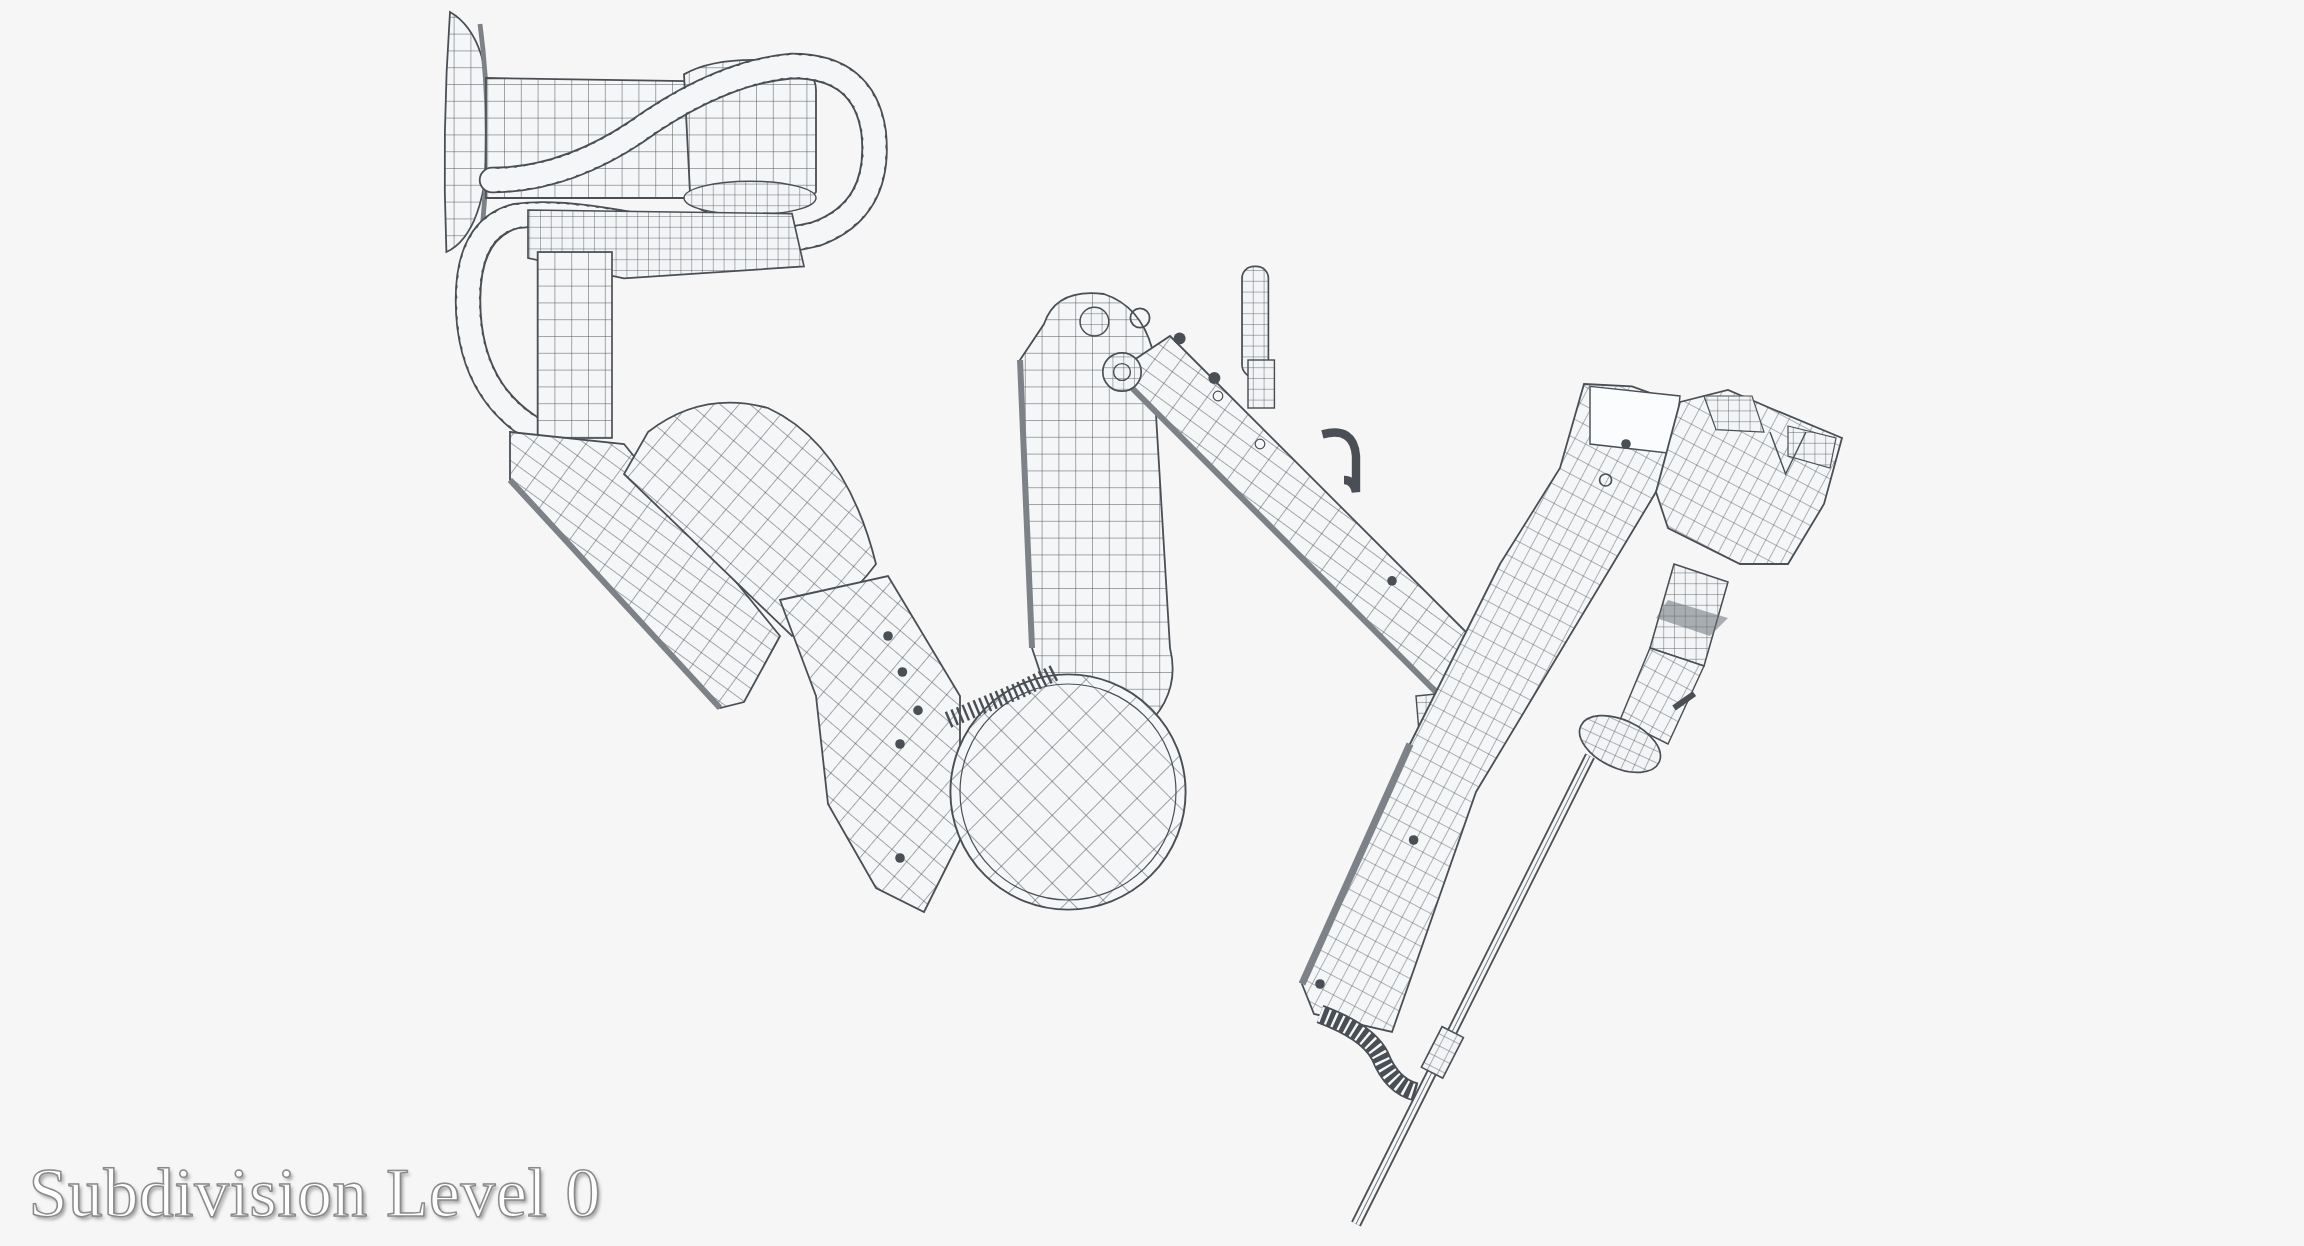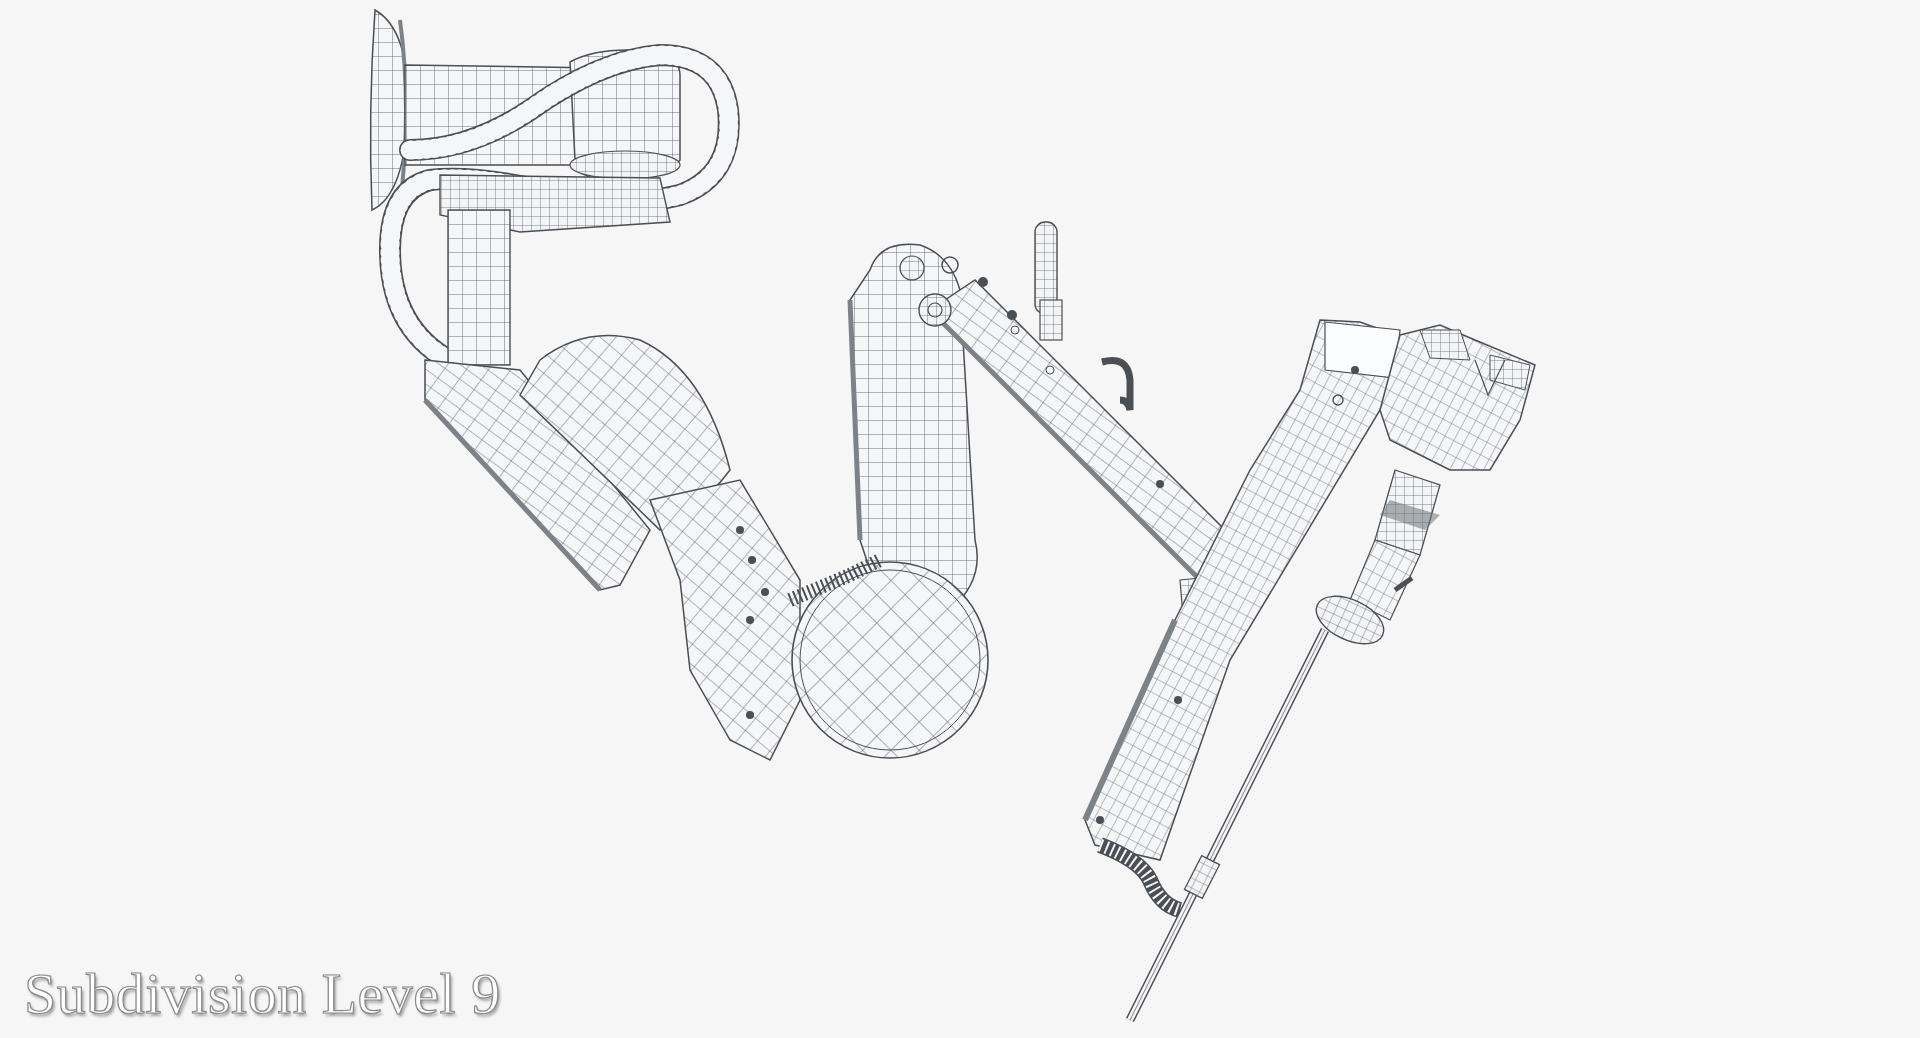--- a/index.html
+++ b/index.html
@@ -160,13 +160,13 @@
   </g>
 
   <g>
     <path d="M1325 630 L1130 1020" stroke="#4a4f55" stroke-width="9"></path>
     <path d="M1325 630 L1130 1020" stroke="#f4f6f8" stroke-width="6"></path>
     <path d="M1325 630 L1130 1020" stroke="#4a4f55" stroke-width="0.7"></path>
     <rect x="1192" y="858" width="20" height="38" transform="rotate(27 1202 877)" fill="url(#gridSmall)" stroke="#4a4f55" stroke-width="1.3"></rect>
   </g>
 </svg>
 
-<div class="caption">Subdivision Level 9</div>
+<div class="caption">Subdivision Level 0</div>
 
 </body></html>

